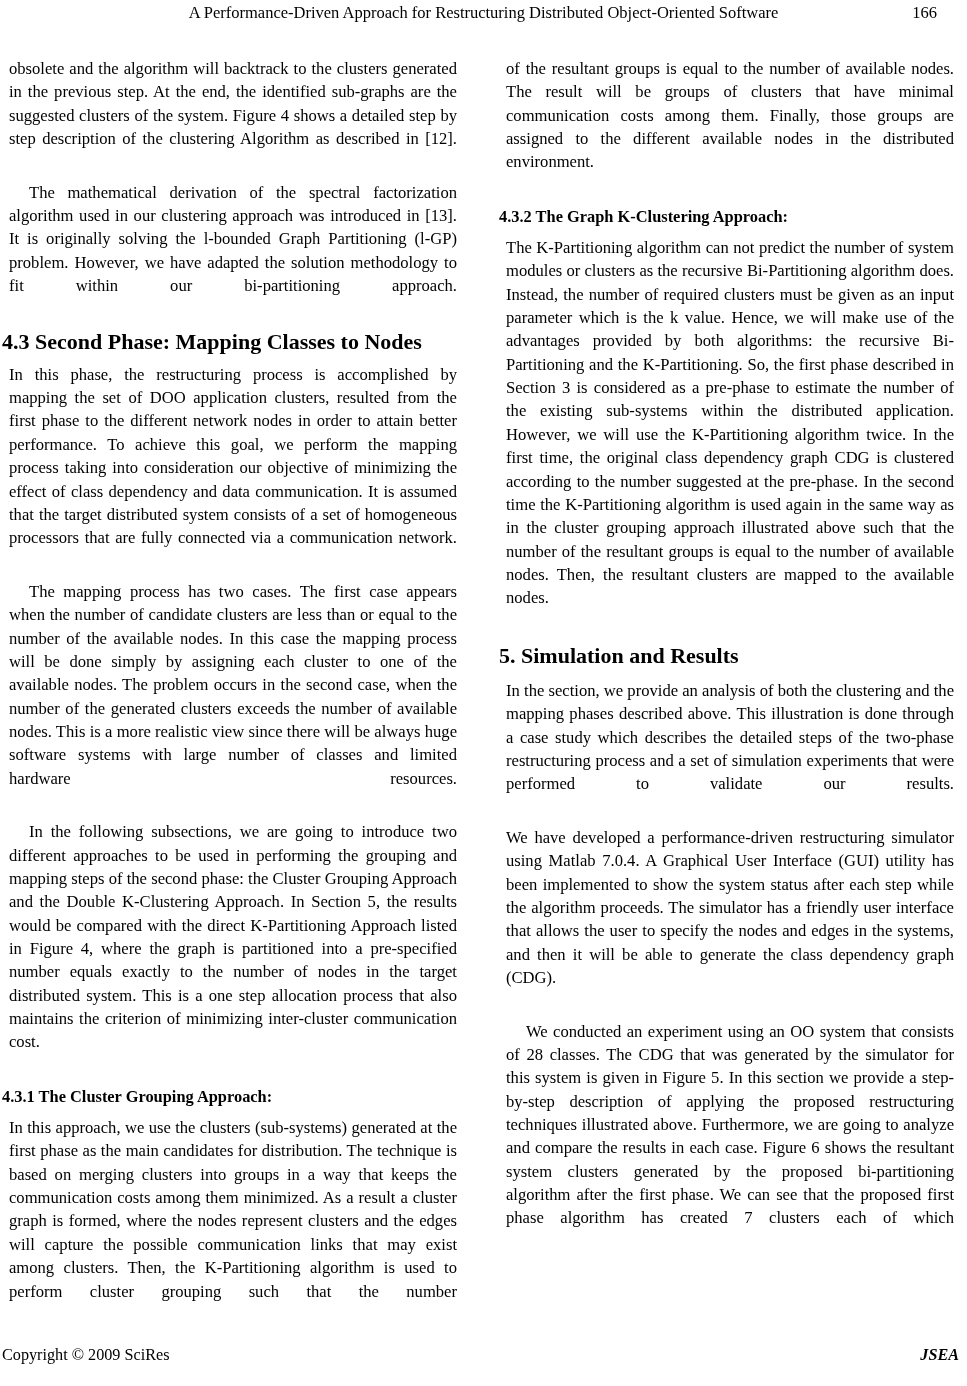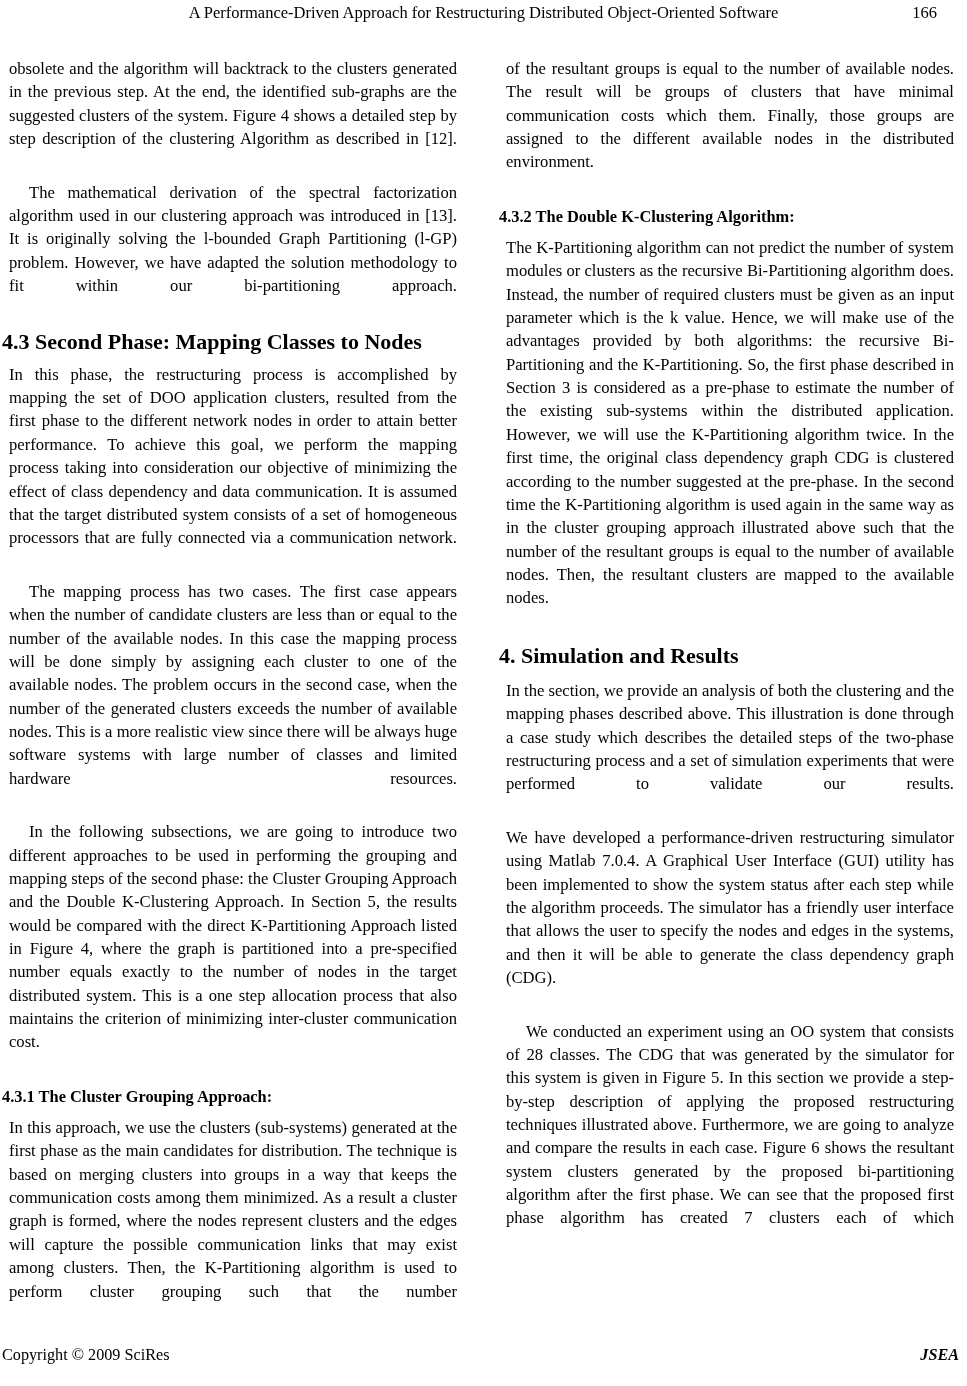--- a/index.html
+++ b/index.html
@@ -144,24 +144,24 @@
       <p class="para indent">The mathematical derivation of the spectral factorization algorithm used in our clustering approach was introduced in [13]. It is originally solving the l-bounded Graph Partitioning (l-GP) problem. However, we have adapted the solution methodology to fit within our bi-partitioning approach.</p>
       <h2 class="sec">4.3 Second Phase: Mapping Classes to Nodes</h2>
       <p class="para">In this phase, the restructuring process is accomplished by mapping the set of DOO application clusters, resulted from the first phase to the different network nodes in order to attain better performance. To achieve this goal, we perform the mapping process taking into consideration our objective of minimizing the effect of class dependency and data communication. It is assumed that the target distributed system consists of a set of homogeneous processors that are fully connected via a communication network.</p>
       <p class="para indent">The mapping process has two cases. The first case appears when the number of candidate clusters are less than or equal to the number of the available nodes. In this case the mapping process will be done simply by assigning each cluster to one of the available nodes. The problem occurs in the second case, when the number of the generated clusters exceeds the number of available nodes. This is a more realistic view since there will be always huge software systems with large number of classes and limited hardware resources.</p>
       <p class="para indent">In the following subsections, we are going to introduce two different approaches to be used in performing the grouping and mapping steps of the second phase: the Cluster Grouping Approach and the Double K-Clustering Approach. In Section 5, the results would be compared with the direct K-Partitioning Approach listed in Figure 4, where the graph is partitioned into a pre-specified number equals exactly to the number of nodes in the target distributed system. This is a one step allocation process that also maintains the criterion of minimizing inter-cluster communication cost.</p>
       <h3 class="subsec">4.3.1 The Cluster Grouping Approach:</h3>
       <p class="para">In this approach, we use the clusters (sub-systems) generated at the first phase as the main candidates for distribution. The technique is based on merging clusters into groups in a way that keeps the communication costs among them minimized. As a result a cluster graph is formed, where the nodes represent clusters and the edges will capture the possible communication links that may exist among clusters. Then, the K-Partitioning algorithm is used to perform cluster grouping such that the number</p>
     </div>
 
     <div class="col col-right">
-      <p class="para">of the resultant groups is equal to the number of available nodes. The result will be groups of clusters that have minimal communication costs which them. Finally, those groups are assigned to the different available nodes in the distributed environment.</p>
-      <h3 class="subsec">4.3.2 The Double K-Clustering Algorithm:</h3>
+      <p class="para">of the resultant groups is equal to the number of available nodes. The result will be groups of clusters that have minimal communication costs among them. Finally, those groups are assigned to the different available nodes in the distributed environment.</p>
+      <h3 class="subsec">4.3.2 The Graph K-Clustering Approach:</h3>
       <p class="para">The K-Partitioning algorithm can not predict the number of system modules or clusters as the recursive Bi-Partitioning algorithm does. Instead, the number of required clusters must be given as an input parameter which is the k value. Hence, we will make use of the advantages provided by both algorithms: the recursive Bi-Partitioning and the K-Partitioning. So, the first phase described in Section 3 is considered as a pre-phase to estimate the number of the existing sub-systems within the distributed application. However, we will use the K-Partitioning algorithm twice. In the first time, the original class dependency graph CDG is clustered according to the number suggested at the pre-phase. In the second time the K-Partitioning algorithm is used again in the same way as in the cluster grouping approach illustrated above such that the number of the resultant groups is equal to the number of available nodes. Then, the resultant clusters are mapped to the available nodes.</p>
-      <h2 class="sec tight">4. Simulation and Results</h2>
+      <h2 class="sec tight">5. Simulation and Results</h2>
       <p class="para">In the section, we provide an analysis of both the clustering and the mapping phases described above. This illustration is done through a case study which describes the detailed steps of the two-phase restructuring process and a set of simulation experiments that were performed to validate our results.</p>
       <p class="para">We have developed a performance-driven restructuring simulator using Matlab 7.0.4. A Graphical User Interface (GUI) utility has been implemented to show the system status after each step while the algorithm proceeds. The simulator has a friendly user interface that allows the user to specify the nodes and edges in the systems, and then it will be able to generate the class dependency graph (CDG).</p>
       <p class="para indent">We conducted an experiment using an OO system that consists of 28 classes. The CDG that was generated by the simulator for this system is given in Figure 5. In this section we provide a step-by-step description of applying the proposed restructuring techniques illustrated above. Furthermore, we are going to analyze and compare the results in each case. Figure 6 shows the resultant system clusters generated by the proposed bi-partitioning algorithm after the first phase. We can see that the proposed first phase algorithm has created 7 clusters each of which</p>
     </div>
 
   </div>
 
   <div class="footer">
     <div class="copyright">Copyright © 2009 SciRes</div>
     <div class="journal">JSEA</div>

